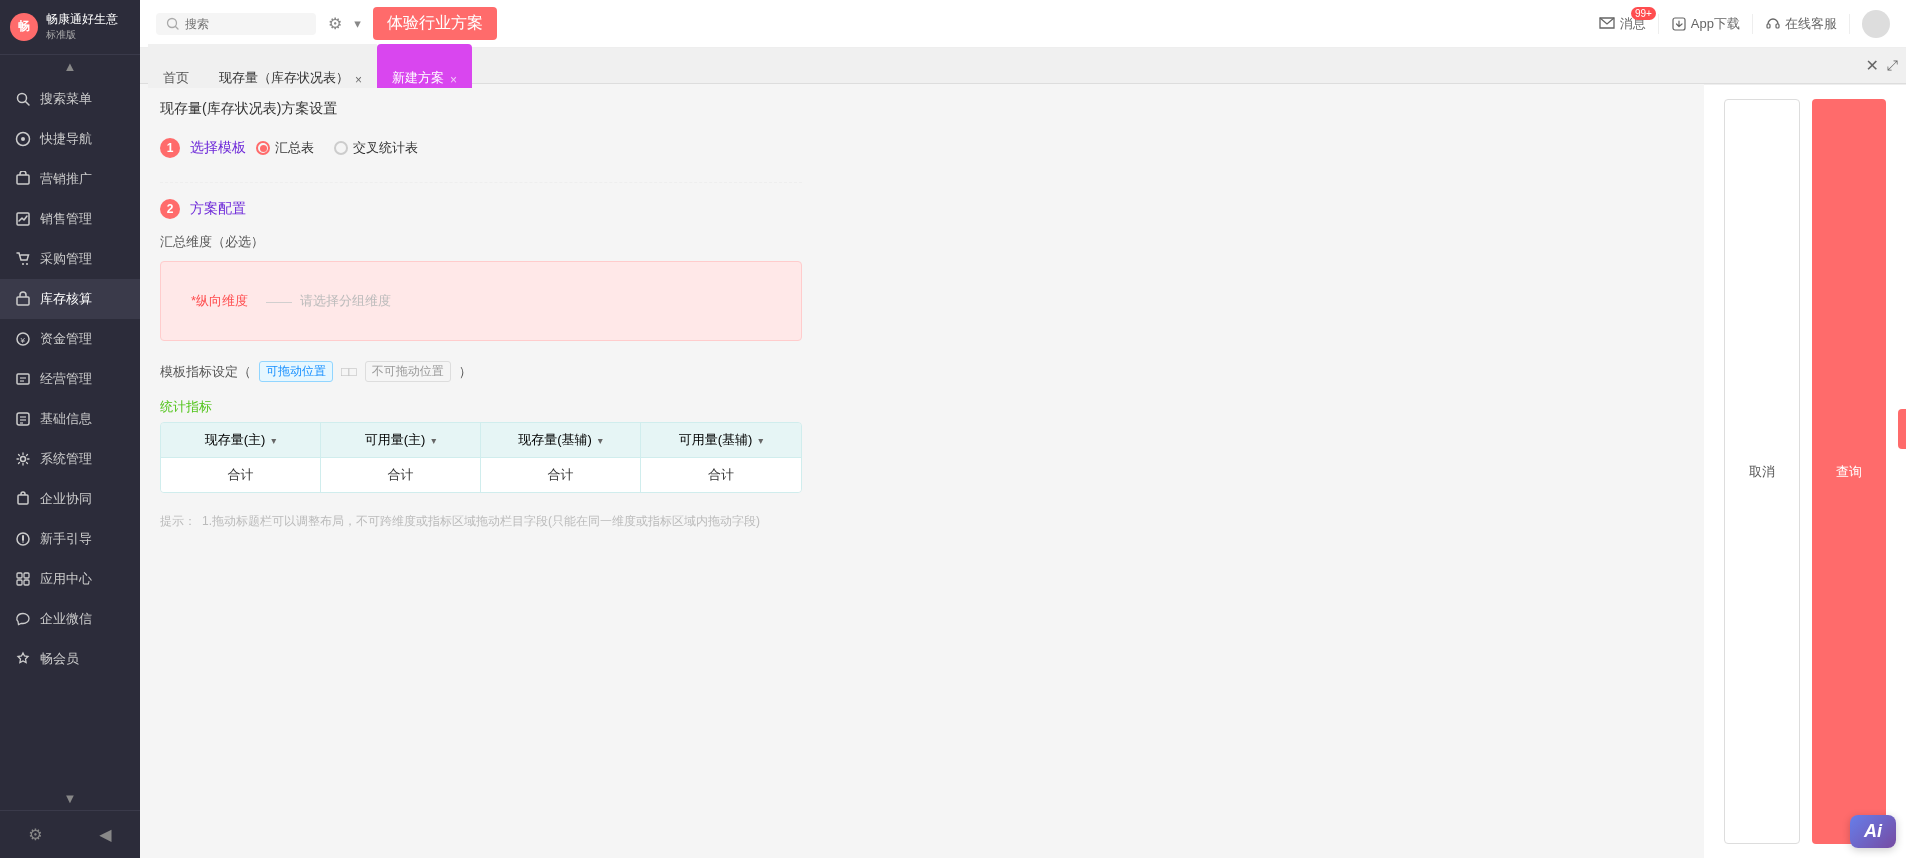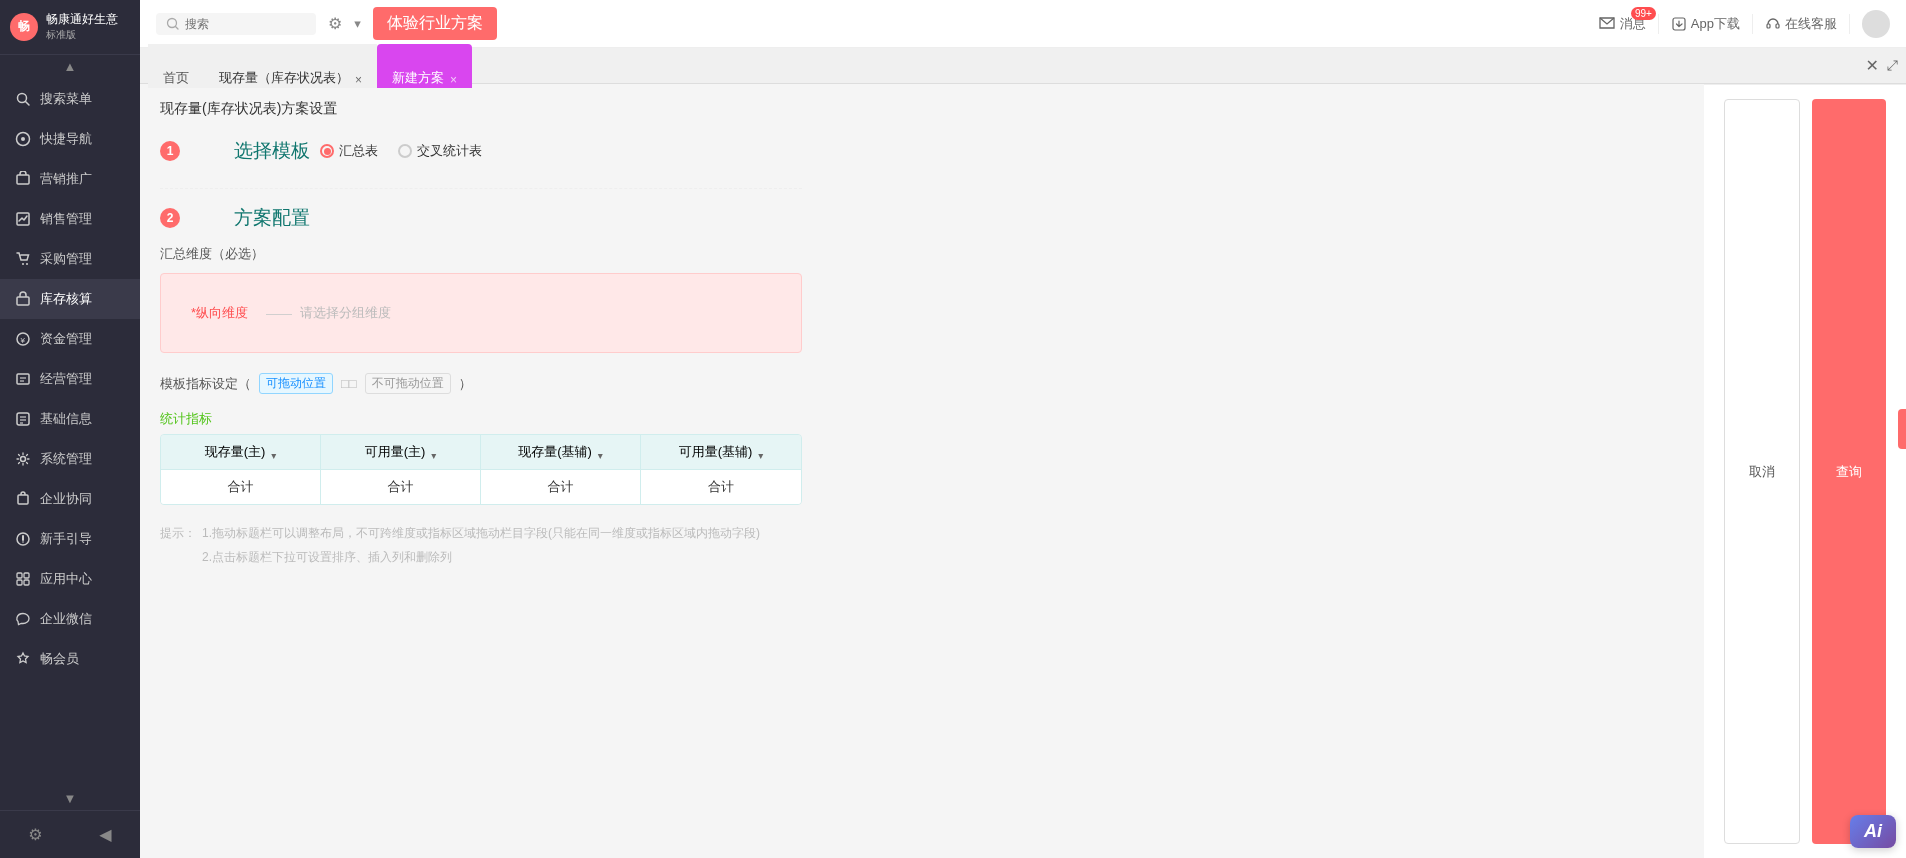--- a/index.html
+++ b/index.html
@@ -160,21 +160,21 @@
       background: #ff6b6b;
       color: white;
       border-radius: 50%;
       display: flex;
       align-items: center;
       justify-content: center;
       font-size: 12px;
       font-weight: bold;
       flex-shrink: 0;
     }
-    .section-title { font-size: 19px; color: #0f766e; font-weight: 500; margin-left: 44px; }
+    .section-title { font-size: 14px; color: #6d28d9; font-weight: 500; }
 
     
     .radio-group { display: flex; align-items: center; gap: 20px; }
     .radio-item { display: flex; align-items: center; gap: 5px; cursor: pointer; font-size: 13px; color: #333; }
     .radio-circle {
       width: 14px; height: 14px; border-radius: 50%;
       border: 2px solid #ccc;
       display: flex; align-items: center; justify-content: center;
     }
     .radio-circle.checked { border-color: #ff6b6b; }
@@ -236,21 +236,21 @@
       width: fit-content;
     }
     .stats-table-header {
       display: flex;
       background: #e6f5f5;
     }
     .stats-col {
       width: 160px;
       border-right: 1px solid #d0eded;
       display: flex;
-      align-items: flex-end;
+      align-items: center;
       justify-content: center;
       padding: 8px 10px;
       gap: 6px;
       font-size: 13px;
     }
     .stats-col:last-child { border-right: none; }
     .stats-col .chevron { color: #666; font-size: 10px; cursor: pointer; }
     .stats-table-row {
       display: flex;
       border-top: 1px solid #d0eded;
@@ -634,24 +634,20 @@
               <div class="stats-cell">合计</div>
             </div>
           </div>
         </div>
 
         <div class="tips">
           <div class="tips-item">
             <span>提示：</span>
             <span>1.拖动标题栏可以调整布局，不可跨维度或指标区域拖动栏目字段(只能在同一维度或指标区域内拖动字段)</span>
           </div>
-          <div class="tips-item">
-            <span style="opacity:0;">提示：</span>
-            <span>2.点击标题栏下拉可设置排序、插入列和删除列</span>
-          </div>
         </div>
 
       </div>
     </div>
 
     <div style="flex:1;"></div>
 
     <div class="action-footer">
       <button class="btn-cancel">取消</button>
       <button class="btn-query">查询</button>

